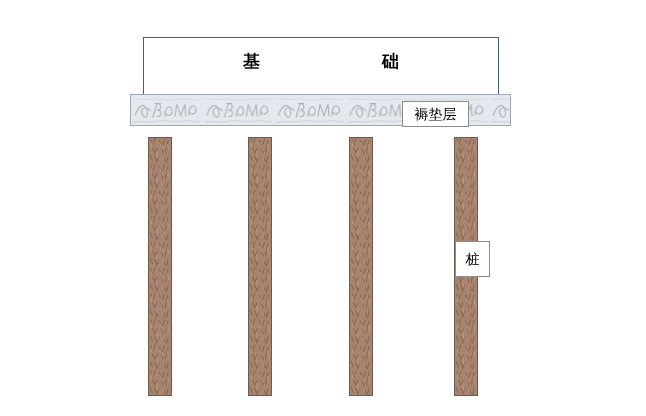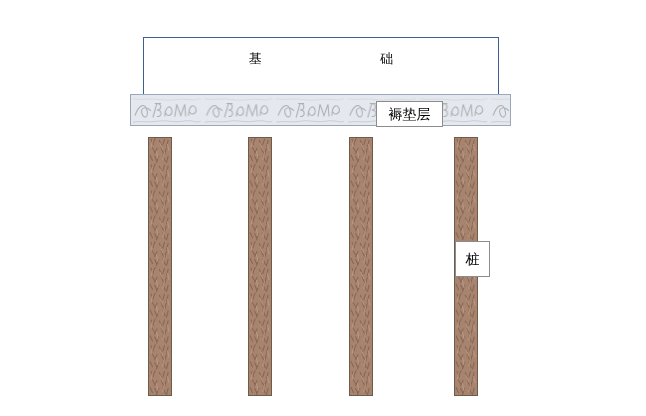--- a/index.html
+++ b/index.html
@@ -33,23 +33,24 @@
     border: 1px solid #3f5f8f;
     background: #ffffff;
     box-sizing: border-box;
   }
   .foundation-label {
     position: absolute;
     top: 50px;
     width: 356px;
     left: 143px;
     text-align: center;
-    font-size: 13px;
+    font-size: 17px;
     color: #000000;
     letter-spacing: 0;
+    font-weight: bold;
   }
   .foundation-label span.gap {
     display: inline-block;
     width: 110px;
   }
 
   
   .cushion {
     position: absolute;
     left: 130px;
@@ -106,21 +107,21 @@
     border: 1px solid #8c8c8c;
     box-sizing: border-box;
     font-size: 14px;
     color: #000000;
     display: flex;
     align-items: center;
     justify-content: center;
     line-height: 1;
   }
   .callout-cushion {
-    left: 376px;
+    left: 402px;
     top: 101px;
     width: 67px;
     height: 26px;
   }
   .callout-pile {
     left: 455px;
     top: 241px;
     width: 35px;
     height: 36px;
   }

